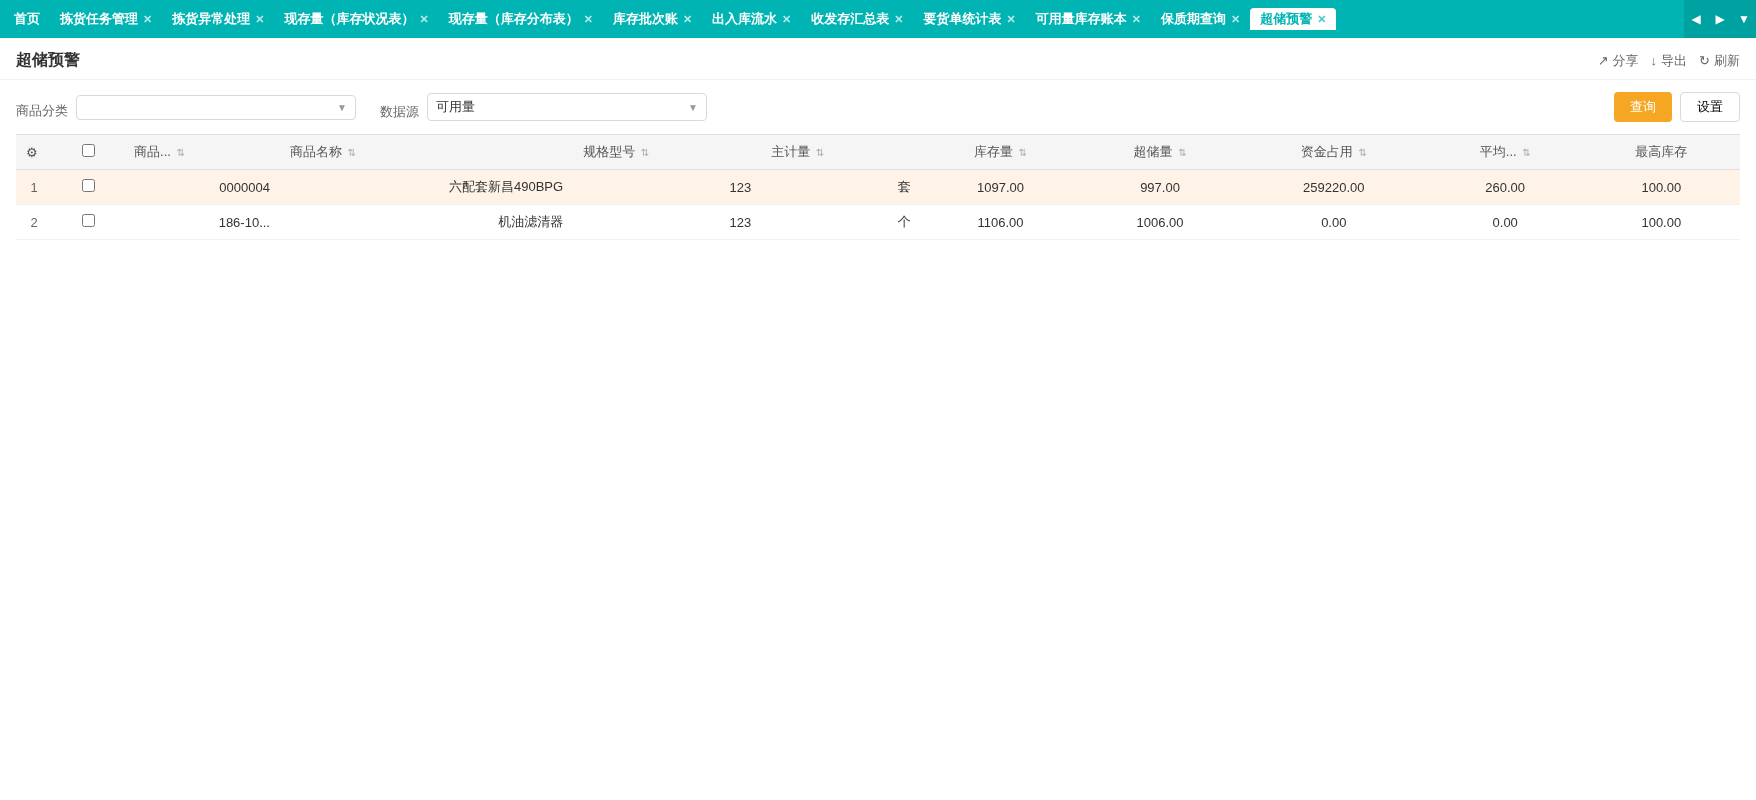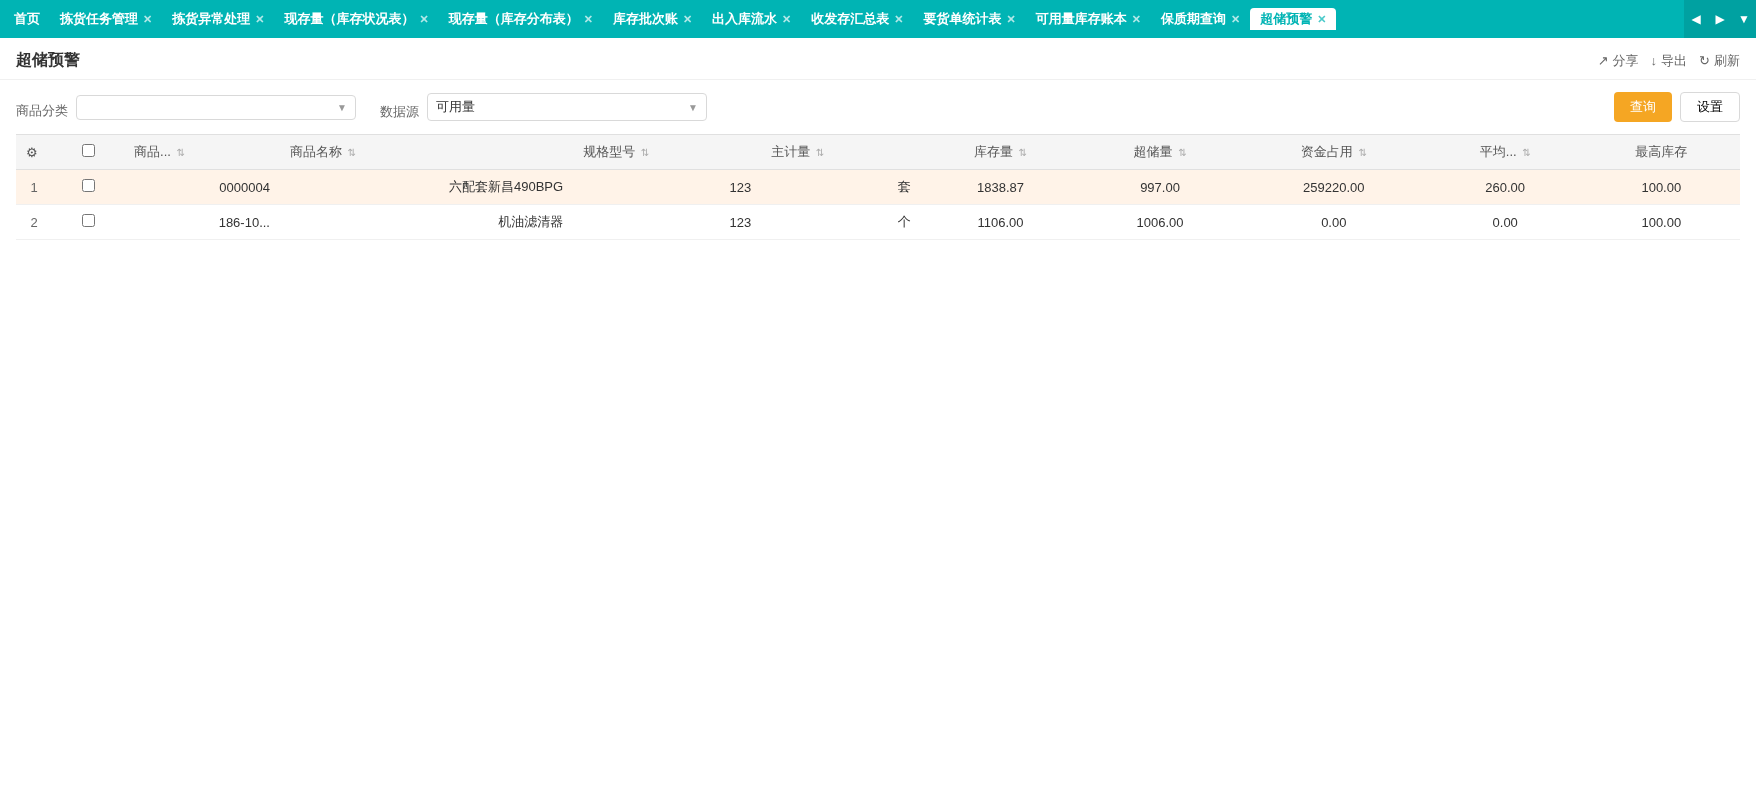--- a/index.html
+++ b/index.html
@@ -324,21 +324,21 @@
     <tbody id="table-body">
     <tr class="row-highlight">
     <td class="row-index">1</td>
     <td class="checkbox-cell">
       <input type="checkbox" style="">
     </td>
     <td>0000004</td>
     <td>六配套新昌490BPG</td>
     <td>123</td>
     <td>套</td>
-    <td class="col-num">1838.87</td>
+    <td class="col-num">1097.00</td>
     <td class="col-num">997.00</td>
     <td class="col-num">259220.00</td>
     <td class="col-num">260.00</td>
     <td class="col-num">100.00</td>
   </tr>
         <tr>
     <td class="row-index">2</td>
     <td class="checkbox-cell">
       <input type="checkbox" style="">
     </td>

